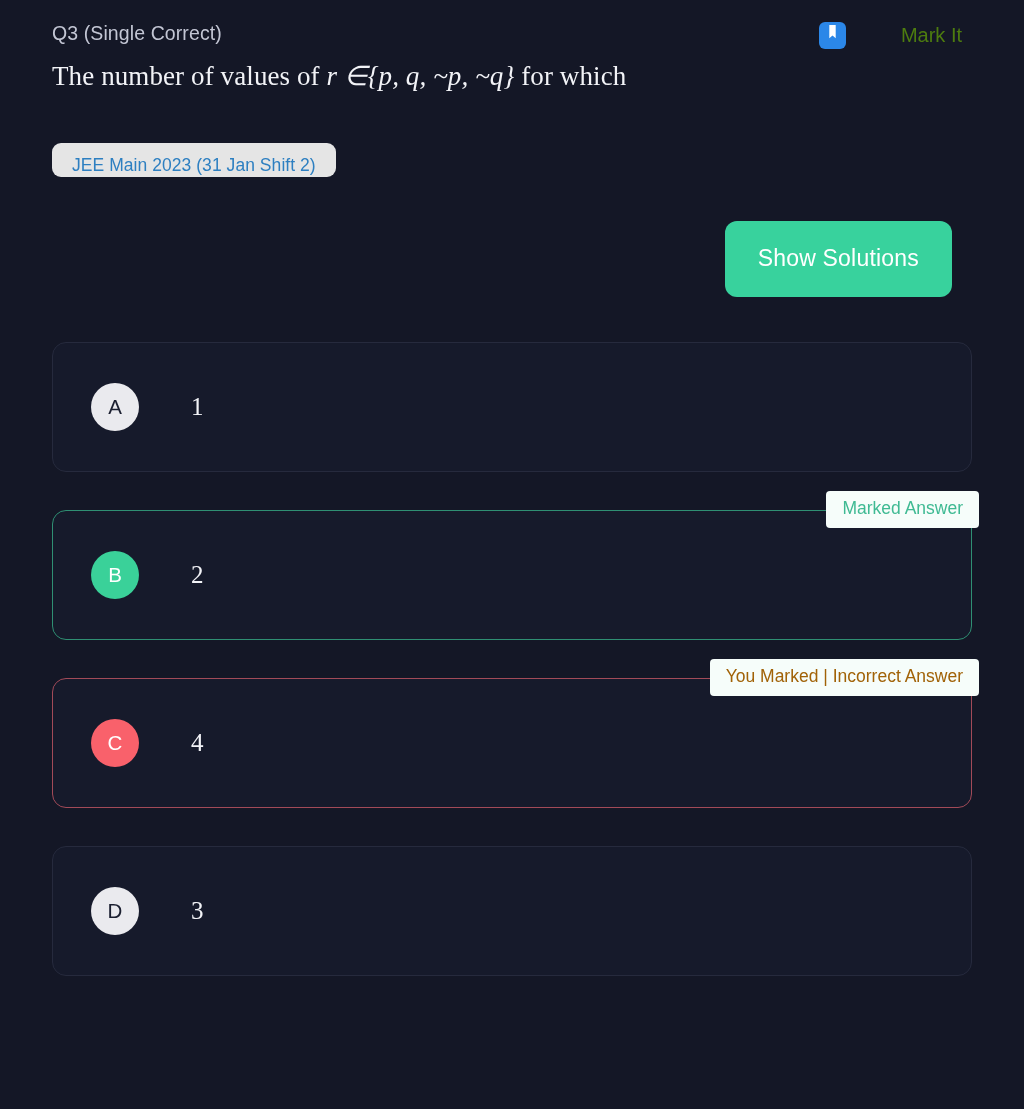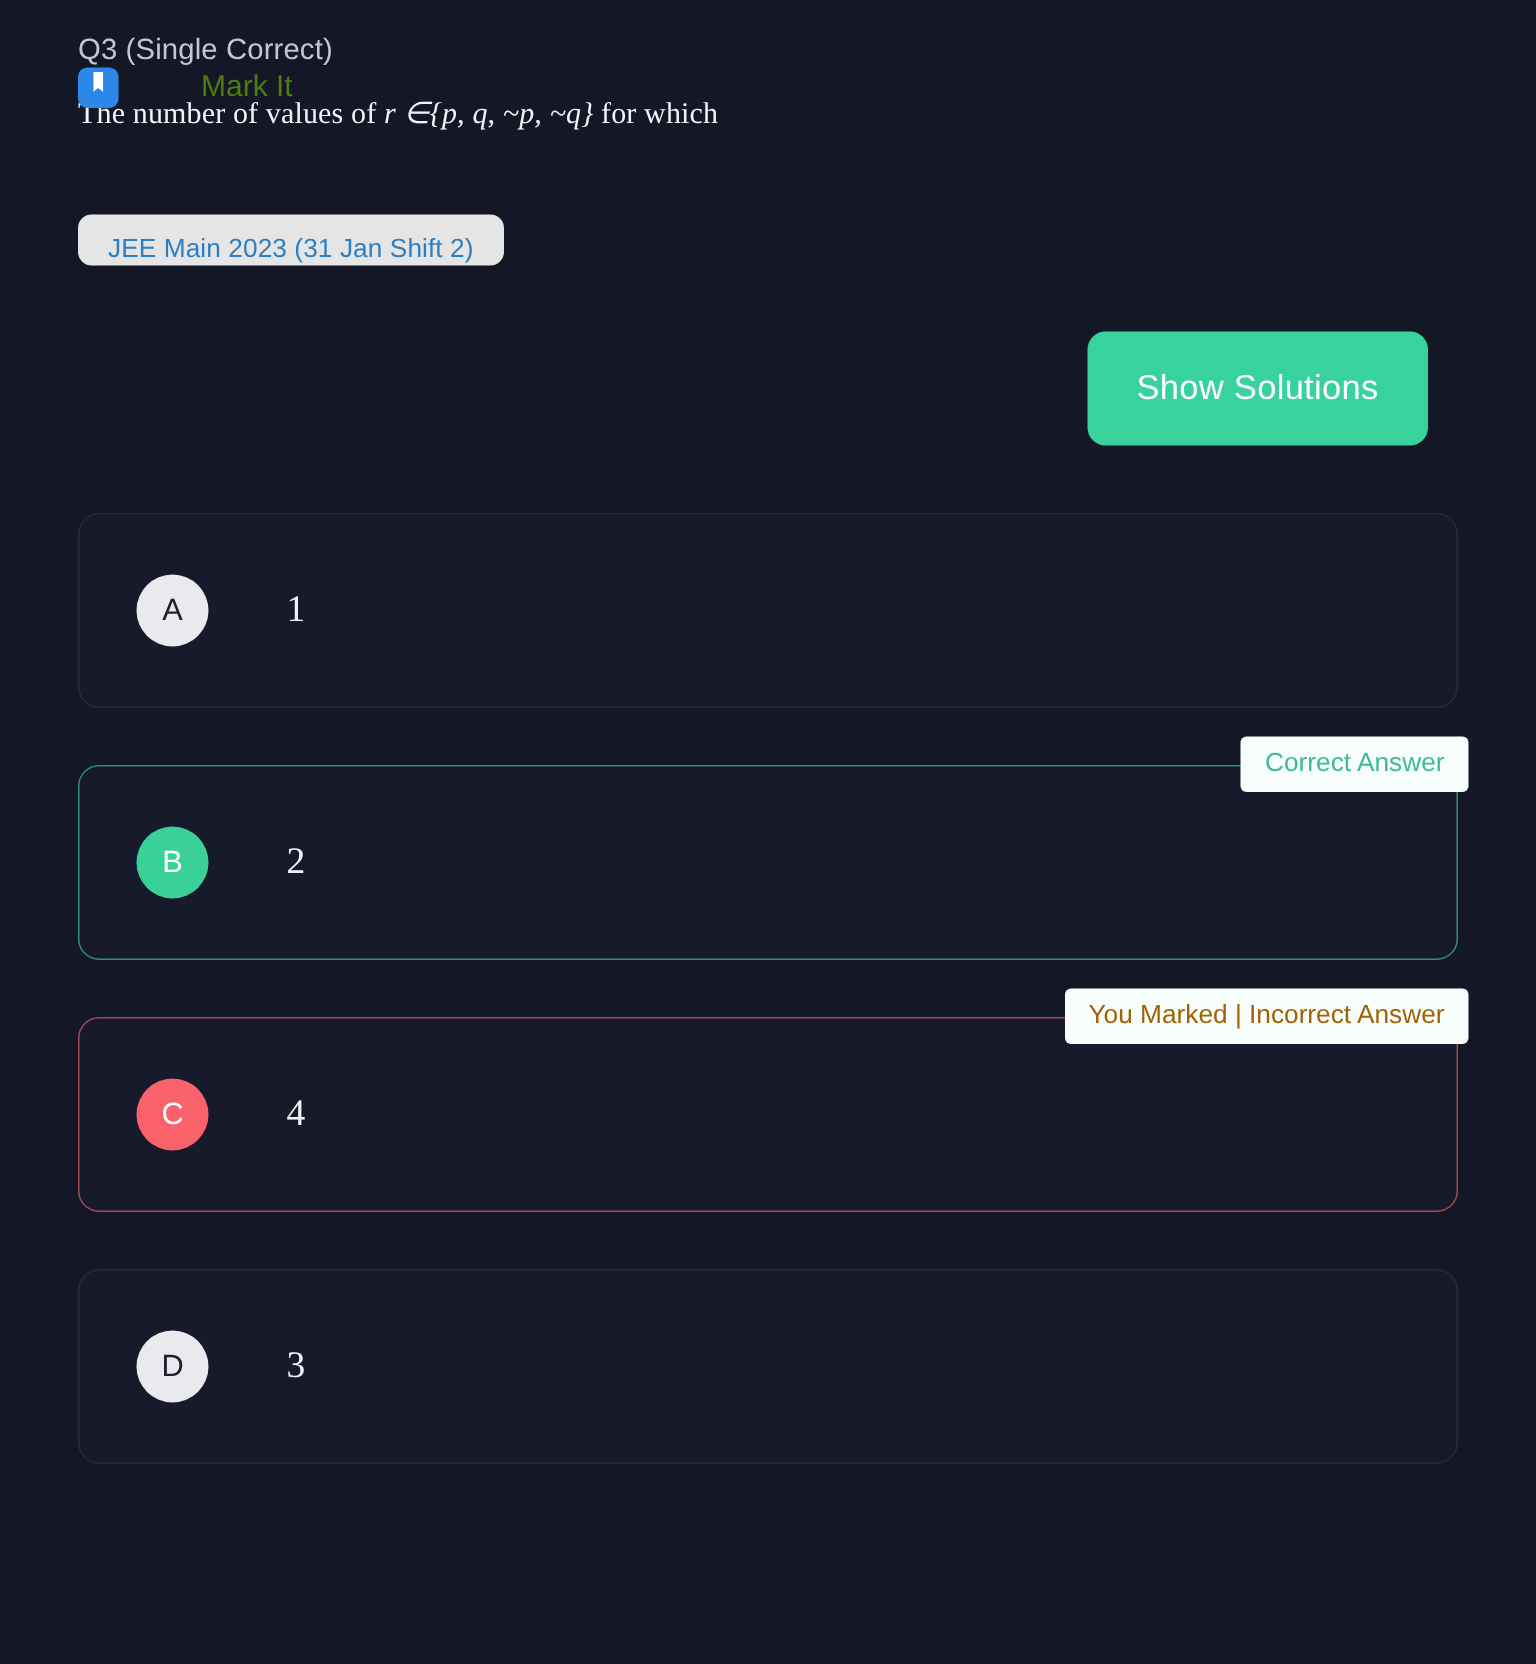--- a/index.html
+++ b/index.html
@@ -24,21 +24,20 @@
     padding: 0 52px;
   }
 
   
   .qhead {
     display: flex;
     align-items: flex-start;
     justify-content: space-between;
     padding-top: 22px;
     height: 52px;
-    flex-direction: column;
   }
   .qlabel {
     font-size: 19.5px;
     color: #c3c6d4;
     letter-spacing: .1px;
     font-family: "Liberation Sans", sans-serif;
   }
   .markit {
     display: flex;
     align-items: center;
@@ -57,21 +56,21 @@
   .markit-ico svg { display: block; }
   .markit-text {
     font-size: 20px;
     color: #4d7c0f;
     margin-left: 44px;
   }
 
   
   .qbody {
     font-family: "Liberation Serif", serif;
-    font-size: 20px;
+    font-size: 27px;
     line-height: 41px;
     color: #f2f3f7;
     margin-top: 4px;
     letter-spacing: .1px;
   }
   .qbody .mi {
     font-style: italic;
     font-family: "Liberation Serif", serif;
   }
   .line2 { white-space: nowrap; }
@@ -199,21 +198,21 @@
   <div class="options">
 
     <div class="opt">
       <span class="badge-circle neutral">A</span>
       <span class="opt-text">1</span>
     </div>
 
     <div class="opt correct">
       <span class="badge-circle green">B</span>
       <span class="opt-text">2</span>
-      <span class="flag ok">Correct Answer</span>
+      <span class="flag ok">Marked Answer</span>
     </div>
 
     <div class="opt incorrect">
       <span class="badge-circle red">C</span>
       <span class="opt-text">4</span>
       <span class="flag bad">You Marked | Incorrect Answer</span>
     </div>
 
     <div class="opt">
       <span class="badge-circle neutral">D</span>

